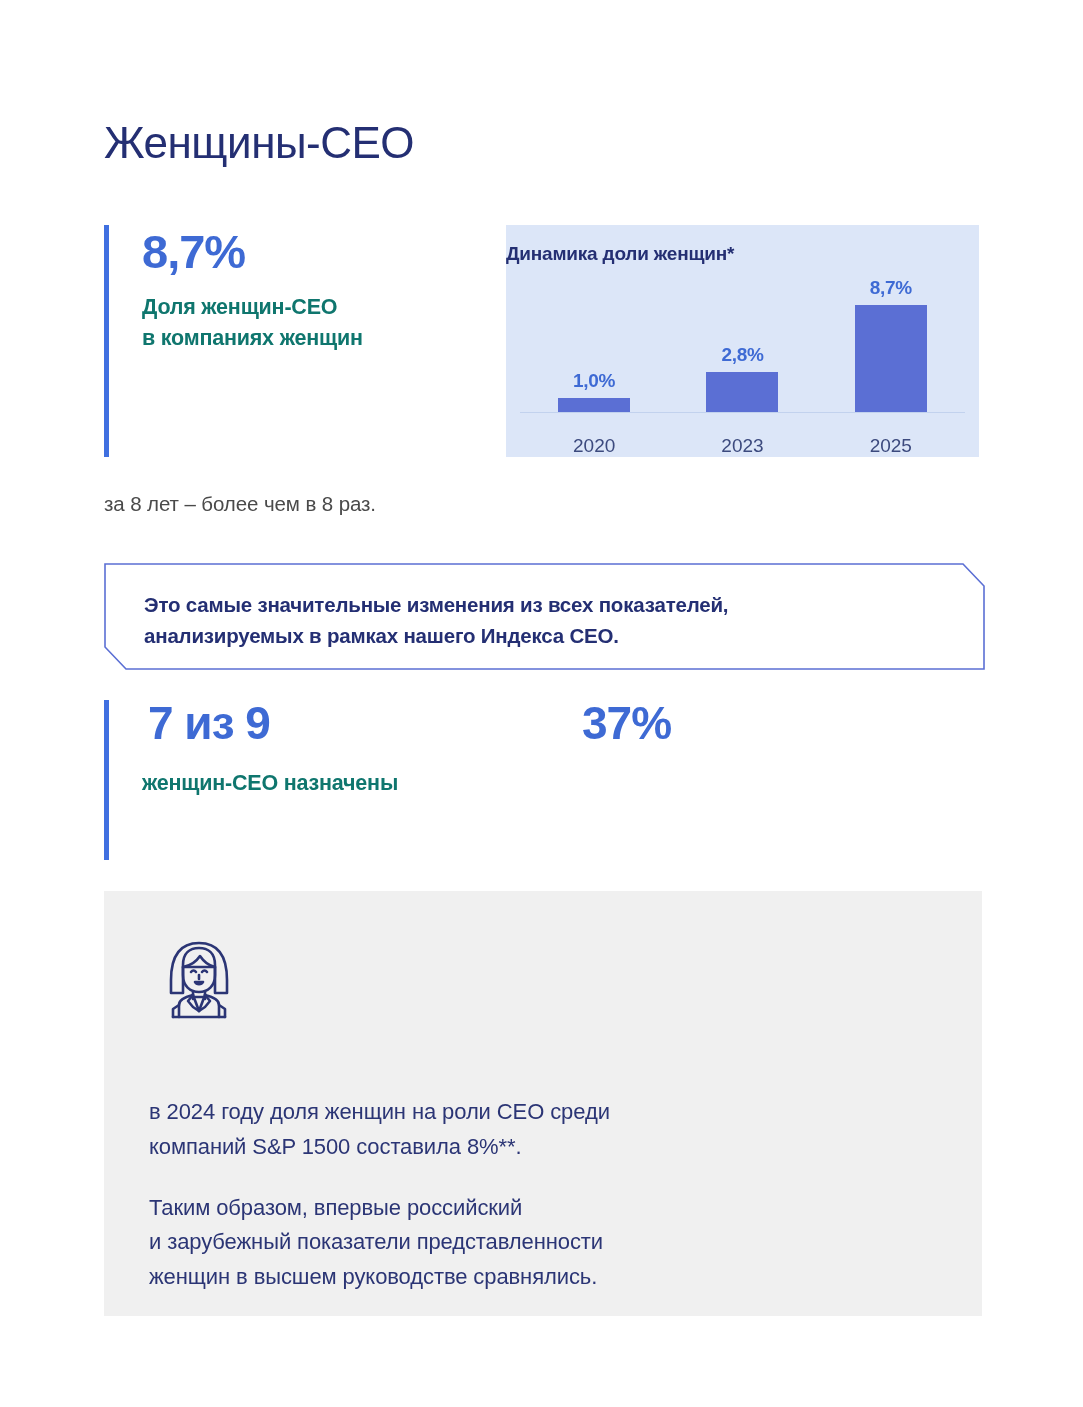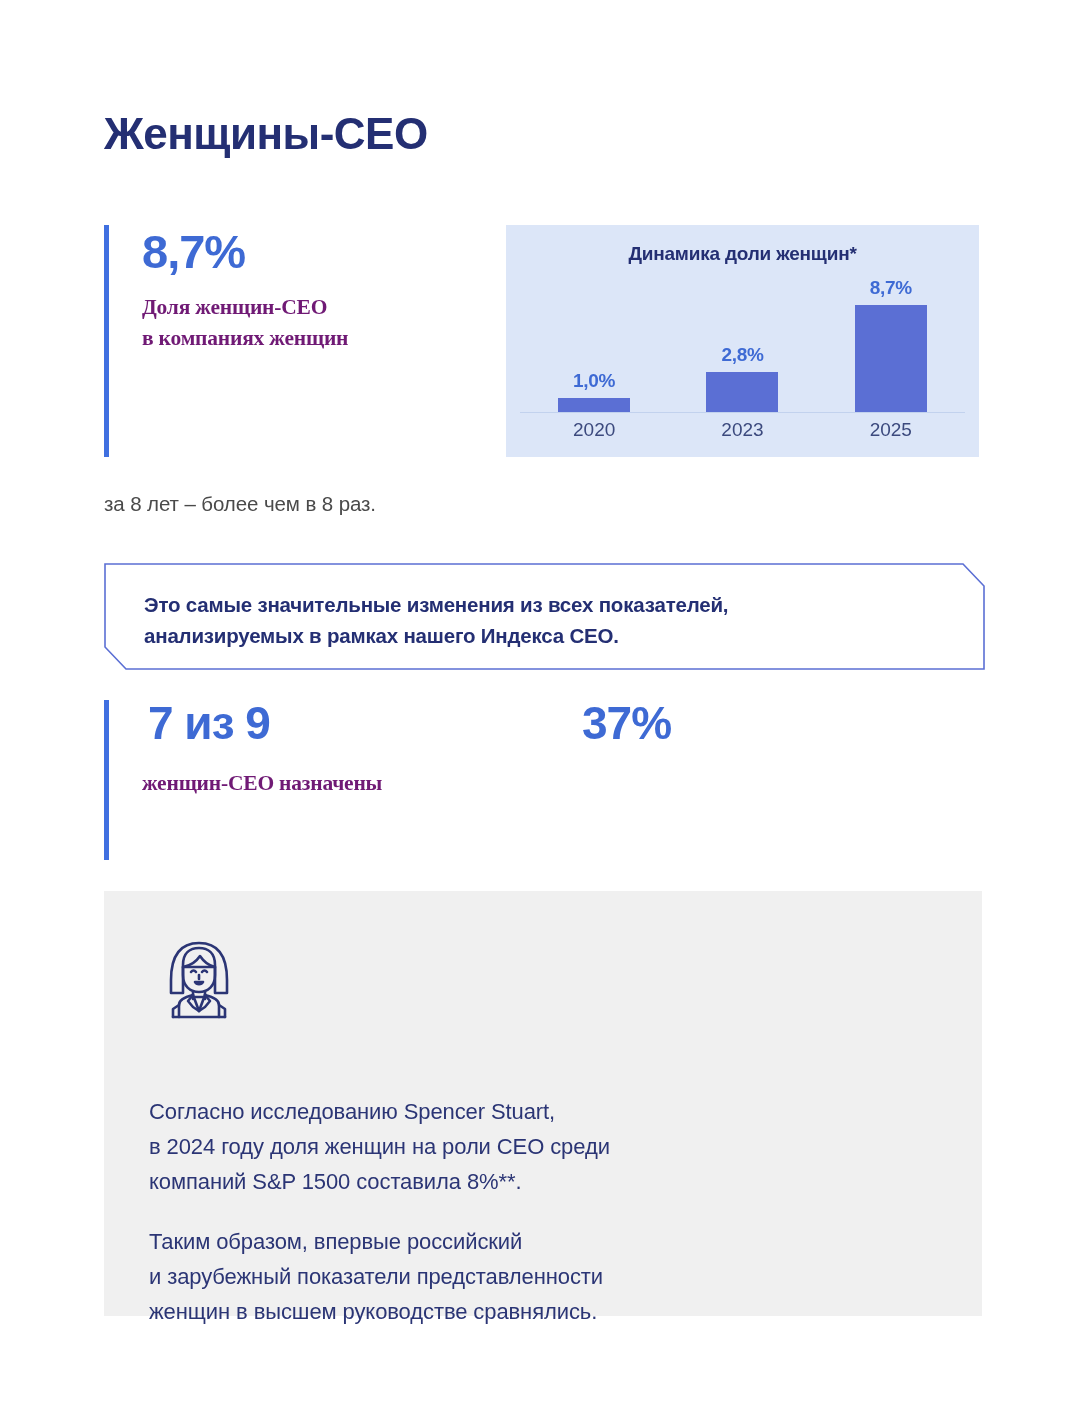--- a/index.html
+++ b/index.html
@@ -19,23 +19,23 @@
   .page {
     position: absolute;
     inset: 0;
     background: #ffffff;
   }
 
   
   .page-title {
     position: absolute;
     left: 104px;
-    top: 109px;
+    top: 118px;
     font-size: 44px;
-    font-weight: 700;
+    font-weight: 400;
     letter-spacing: -0.5px;
     color: #242F73;
     white-space: nowrap;
   }
 
   
   .hero {
     position: absolute;
     left: 104px;
     top: 225px;
@@ -66,41 +66,40 @@
     color: #3E6AD4;
     line-height: 1;
     letter-spacing: -1px;
     margin-top: 3px;
   }
   .stat-caption {
     margin-top: 17px;
     font-size: 21.5px;
     font-weight: 700;
     line-height: 1.45;
-    color: #701a75;
+    color: #0f766e;
     letter-spacing: -0.2px;
-    font-family: Liberation Serif, serif;
   }
 
   
   .chart-panel {
     position: absolute;
     left: 402px;
     top: 0;
     width: 473px;
     height: 232px;
     background: #DCE6F8;
     box-sizing: border-box;
   }
   .chart-title {
     position: absolute;
     top: 18px;
     left: 0;
     right: 0;
-    text-align: center;
+    text-align: left;
     font-size: 19px;
     font-weight: 700;
     color: #242F73;
     letter-spacing: -0.2px;
   }
   .chart-plot {
     position: absolute;
     left: 14px;
     right: 14px;
     top: 52px;
@@ -140,21 +139,21 @@
     letter-spacing: -0.3px;
   }
   .bar-rect {
     width: 72px;
     background: #5B6FD4;
   }
   .x-labels {
     position: absolute;
     left: 14px;
     right: 14px;
-    bottom: 16px;
+    bottom: 0;
     display: flex;
     justify-content: space-around;
   }
   .x-tick {
     width: 33.33%;
     text-align: center;
     font-size: 19px;
     color: #3C4A7E;
     letter-spacing: 0px;
   }
@@ -362,21 +361,20 @@
         <path d="M28 74 L22 78 L22 86"></path>
         <path d="M68 74 L74 78 L74 86"></path>
 
         <path d="M22 86 L74 86"></path>
       </svg>
     </div>
 
     <div class="panel-body">
       <p>
         </p>
-        <div>Согласно исследованию Spencer Stuart,</div>
         <div>в 2024 году доля женщин на роли CEO среди</div>
         <div>компаний S&amp;P 1500 составила 8%**.</div>
       <p></p>
       <p>
         </p>
         <div>Таким образом, впервые российский</div>
         <div>и зарубежный показатели представленности</div>
         <div>женщин в высшем руководстве сравнялись.</div>
       <p></p>
     </div>

